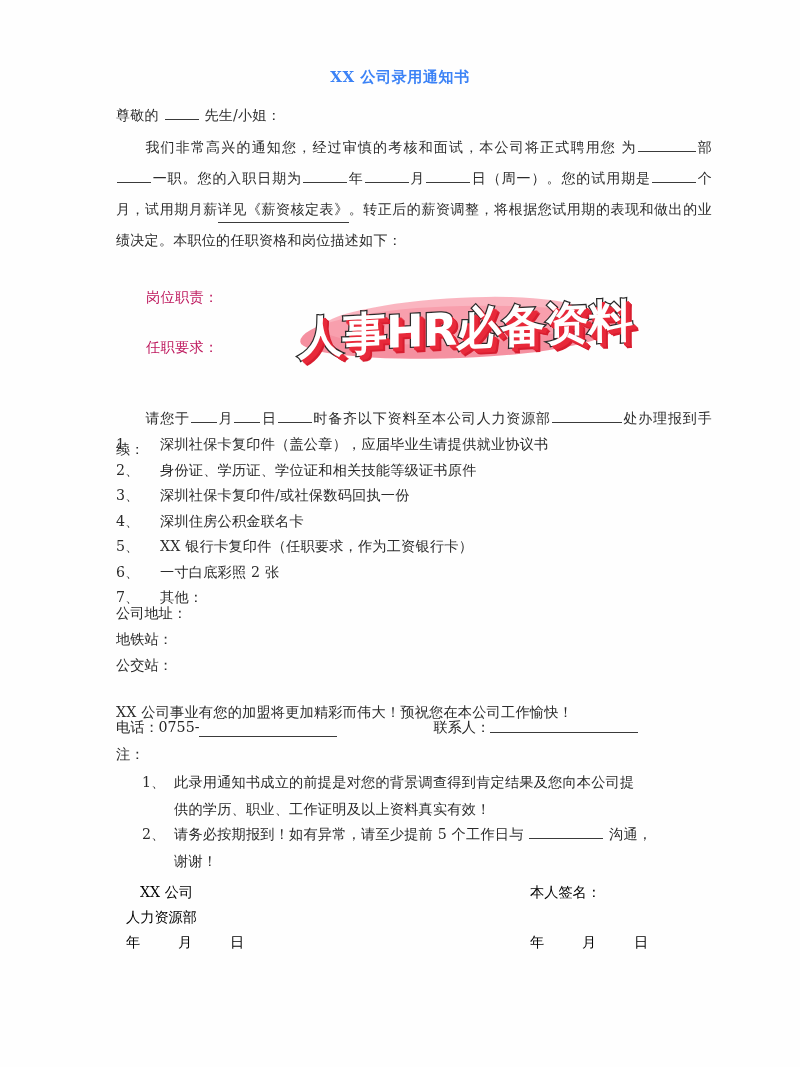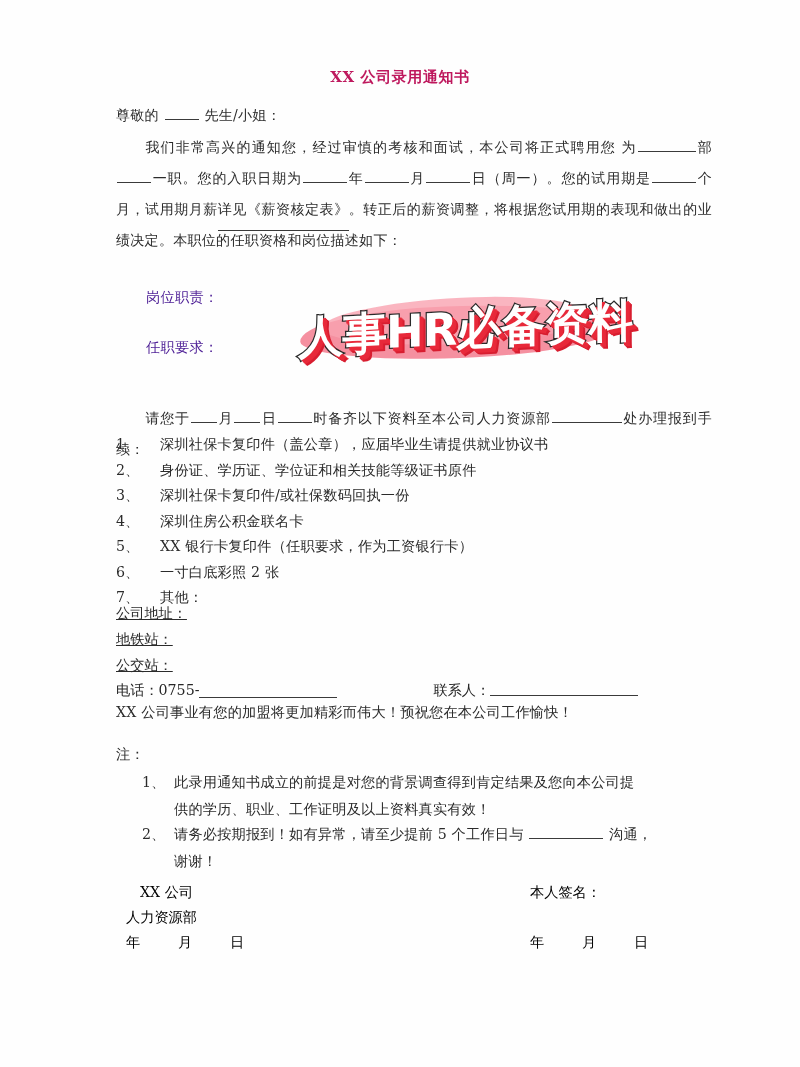--- a/index.html
+++ b/index.html
@@ -27,21 +27,21 @@
   
   .doc-title {
     position: absolute;
     left: 0;
     right: 0;
     top: 68px;
     text-align: center;
     font-weight: bold;
     font-size: 15px;
     letter-spacing: 0.6px;
-    color: #be185d;
+    color: #3b82f6;
   }
 
   .body-block {
     position: absolute;
     left: 116px;
     width: 596px;
   }
 
   .para {
     font-size: 14px;
@@ -60,29 +60,29 @@
     vertical-align: baseline;
     height: 1em;
     margin: 0 1px;
   }
   .b-xs { width: 26px; }
   .b-sm { width: 34px; }
   .b-md { width: 44px; }
   .b-lg { width: 58px; }
   .b-xl { width: 70px; }
 
-  .uline { border-bottom: 1px solid #3a3a3a; padding-bottom: 13px; }
+  .uline { border-bottom: 1px solid #3a3a3a; padding-bottom: 5px; }
 
   
   .field-label {
     position: absolute;
     left: 146px;
     font-size: 14.2px;
     letter-spacing: 0.3px;
-    color: #4c1d95;
+    color: #be185d;
   }
 
   
   .watermark {
     position: absolute;
     left: 292px;
     top: 292px;
     width: 336px;
     height: 80px;
     pointer-events: none;
@@ -155,21 +155,21 @@
   }
 
   .contact-row {
     position: absolute;
     left: 116px;
     width: 596px;
     font-size: 14.2px;
     display: flex;
     align-items: baseline;
   }
-  .contact-left { display: flex; align-items: center; }
+  .contact-left { display: flex; align-items: flex-end; margin-top: 37px; }
   .contact-right { display: flex; align-items: flex-start; margin-left: 96px; }
   .rule {
     display: inline-block;
     border-bottom: 1px solid #3a3a3a;
     height: 1em;
   }
   .rule-phone { width: 138px; }
   .rule-person { width: 148px; }
 
   .wish-line {
@@ -274,21 +274,21 @@
     <div class="req-item">
       <span class="req-num">6、</span>
       <span class="req-txt">一寸白底彩照 2 张</span>
     </div>
     <div class="req-item">
       <span class="req-num">7、</span>
       <span class="req-txt">其他：</span>
     </div>
   </div>
 
-  <div class="addr-block" style="top:600px;text-decoration:underline;">
+  <div class="addr-block" style="top:600px;">
     <div>公司地址：</div>
     <div>地铁站：</div>
     <div>公交站：</div>
   </div>
 
   <div class="contact-row" style="top:681px;">
     <span class="contact-left">
       <span>电话：0755-</span>
       <span class="rule rule-phone"></span>
     </span>

